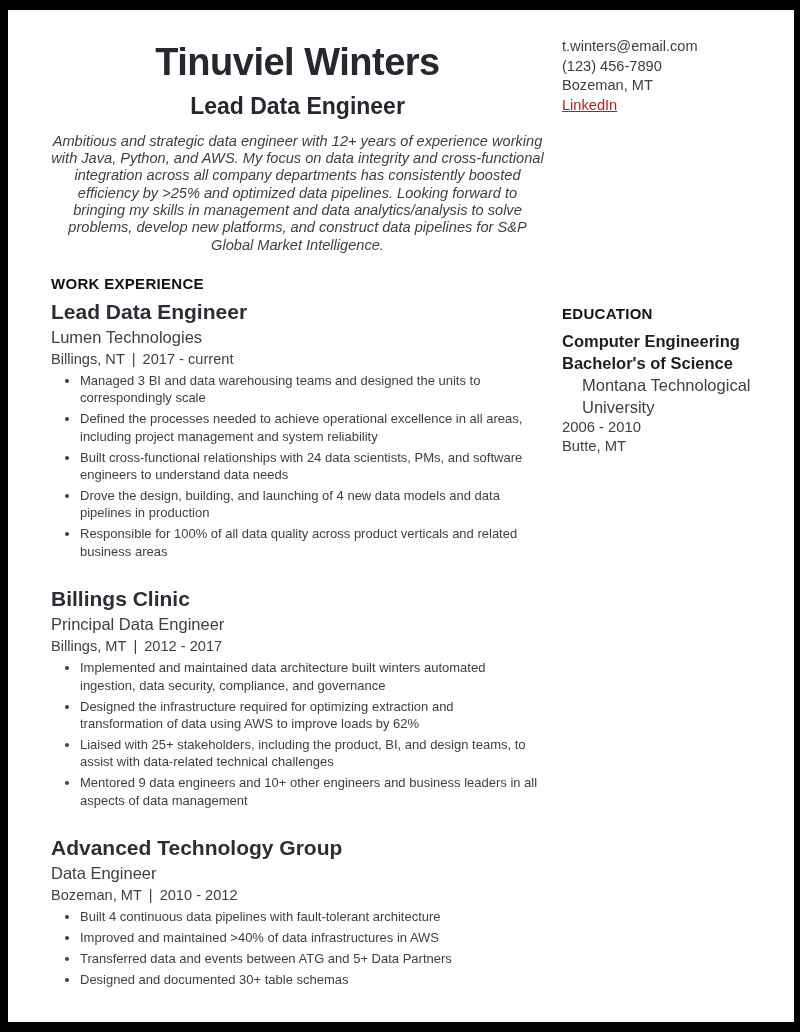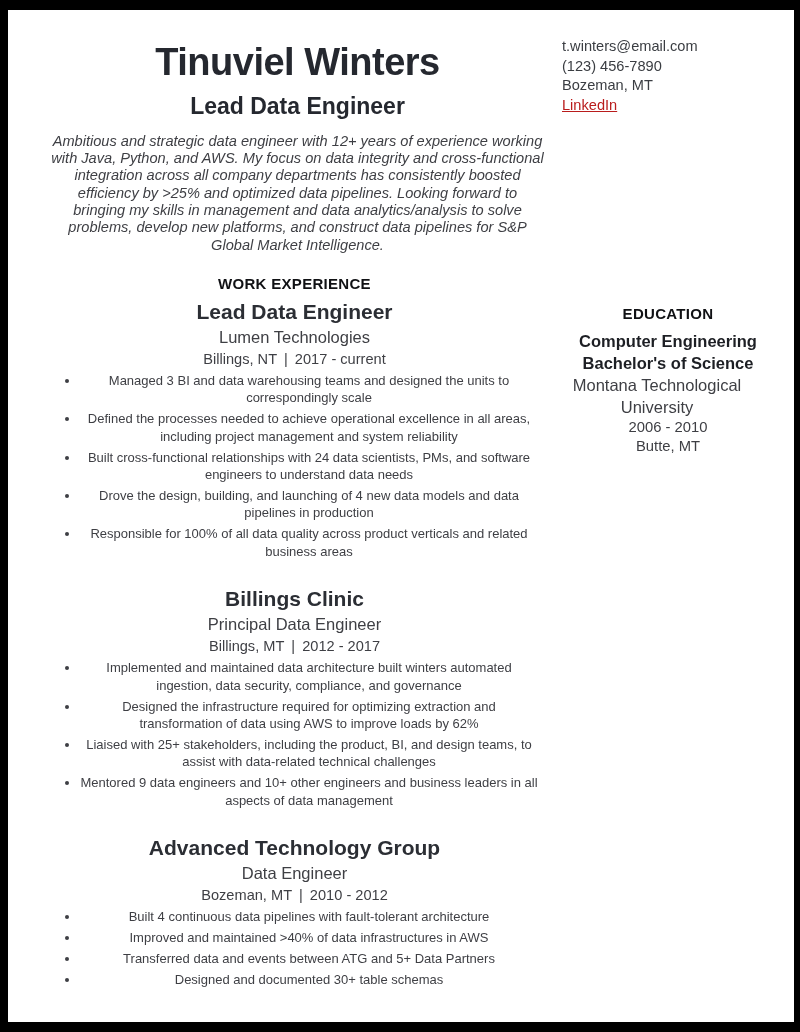--- a/index.html
+++ b/index.html
@@ -47,21 +47,21 @@
     line-height: 19.5px;
     color: #3a3d42;
     padding-top: 1px;
   }
   .contact .link {
     color: #b91c1c;
     text-decoration: underline;
     cursor: pointer;
   }
   
-  .columns { display: flex; margin-top: 21px; text-align: center; }
+  .columns { display: flex; margin-top: 21px; }
   .col-left { flex: 1; padding-right: 24px; }
   .col-right { width: 212px; }
   .section-heading {
     font-size: 15px;
     font-weight: 800;
     letter-spacing: 0.3px;
     color: #101114;
     margin-bottom: 8px;
   }
   
@@ -107,20 +107,21 @@
     font-size: 16.5px;
     font-weight: 700;
     color: #1d1f24;
     line-height: 22px;
   }
   .edu-school {
     font-size: 16.5px;
     color: #3e3f44;
     line-height: 22px;
     max-width: 190px;
+    margin-left: 20px;
   }
   .edu-dates, .edu-location {
     font-size: 14.8px;
     color: #3e3f44;
     line-height: 19.5px;
   }
 </style>
 </head>
 <body>
 

